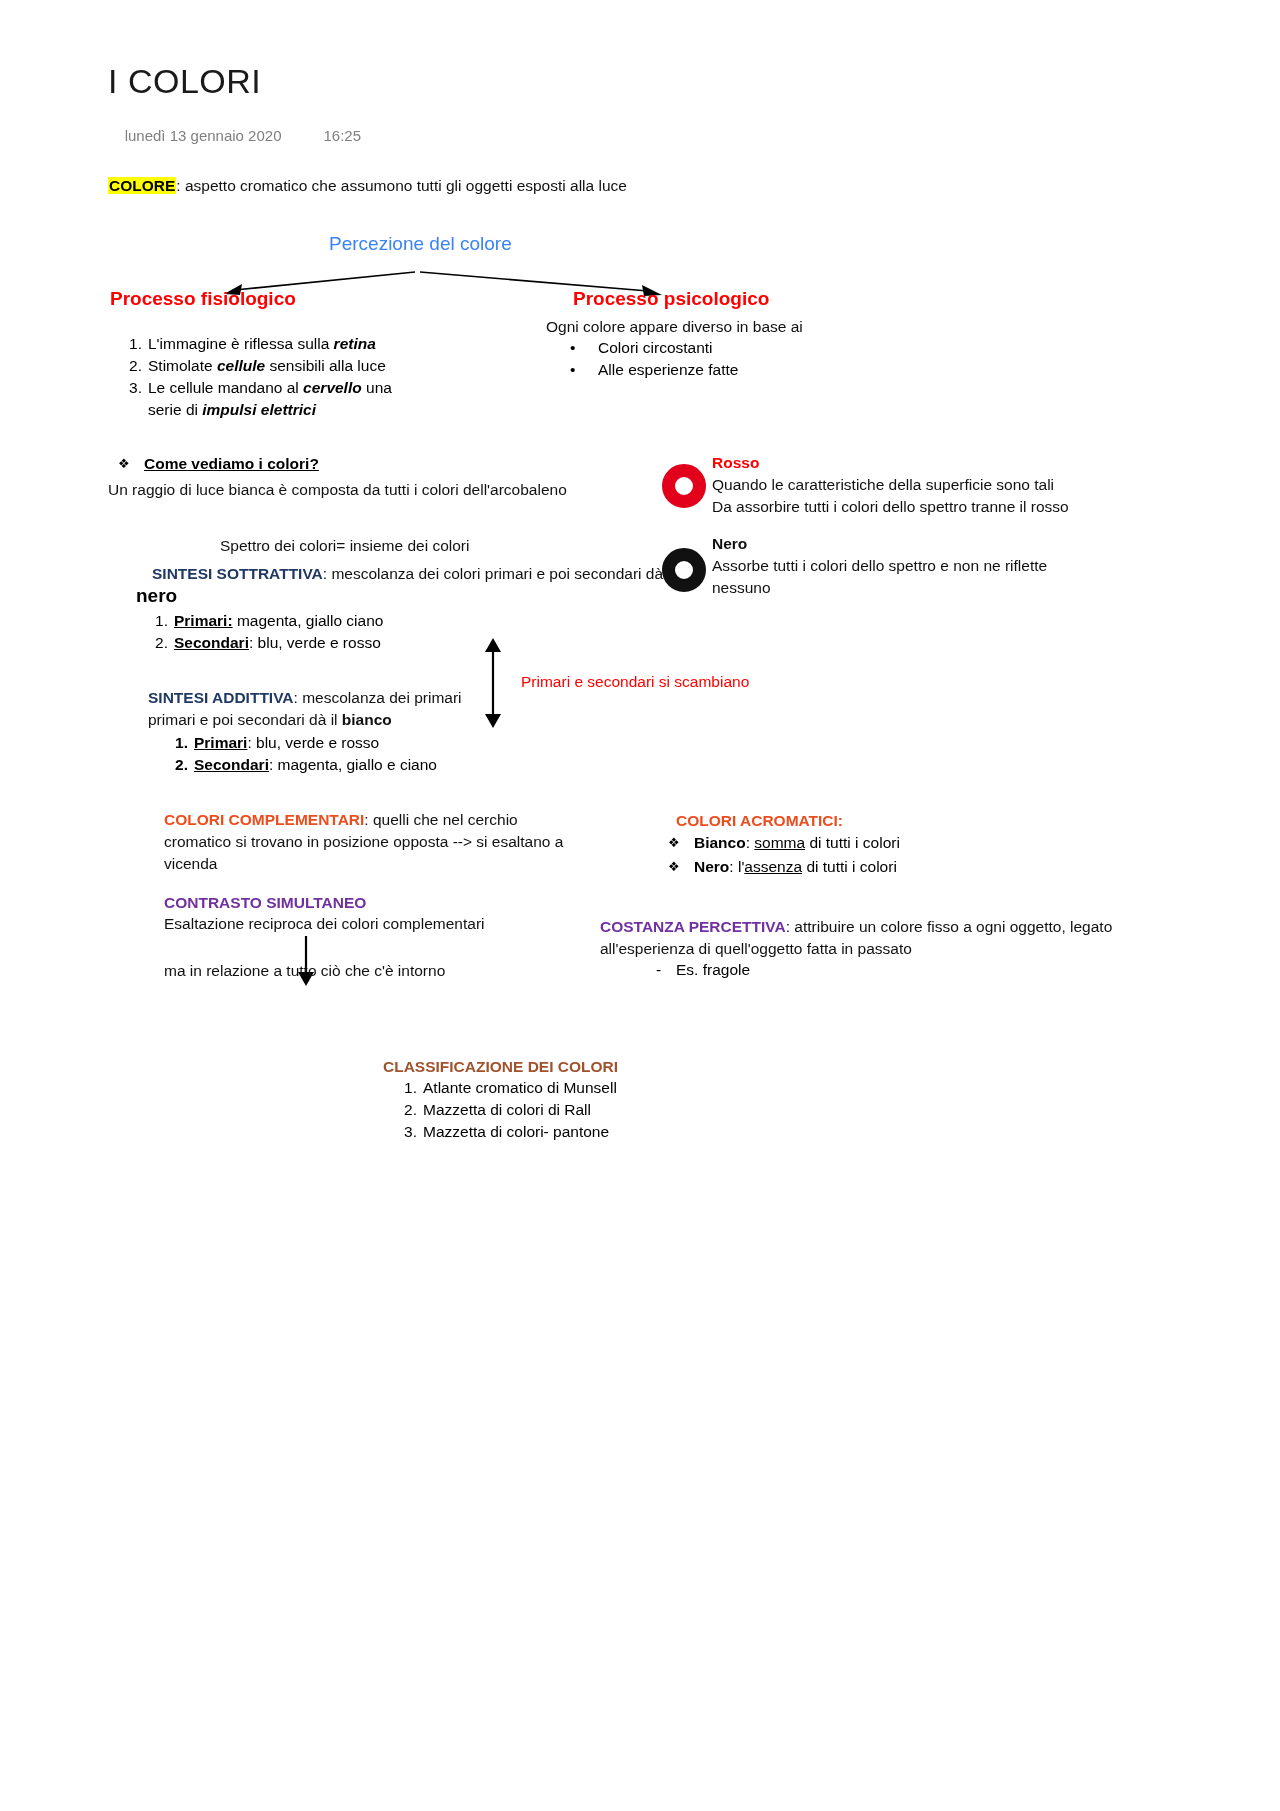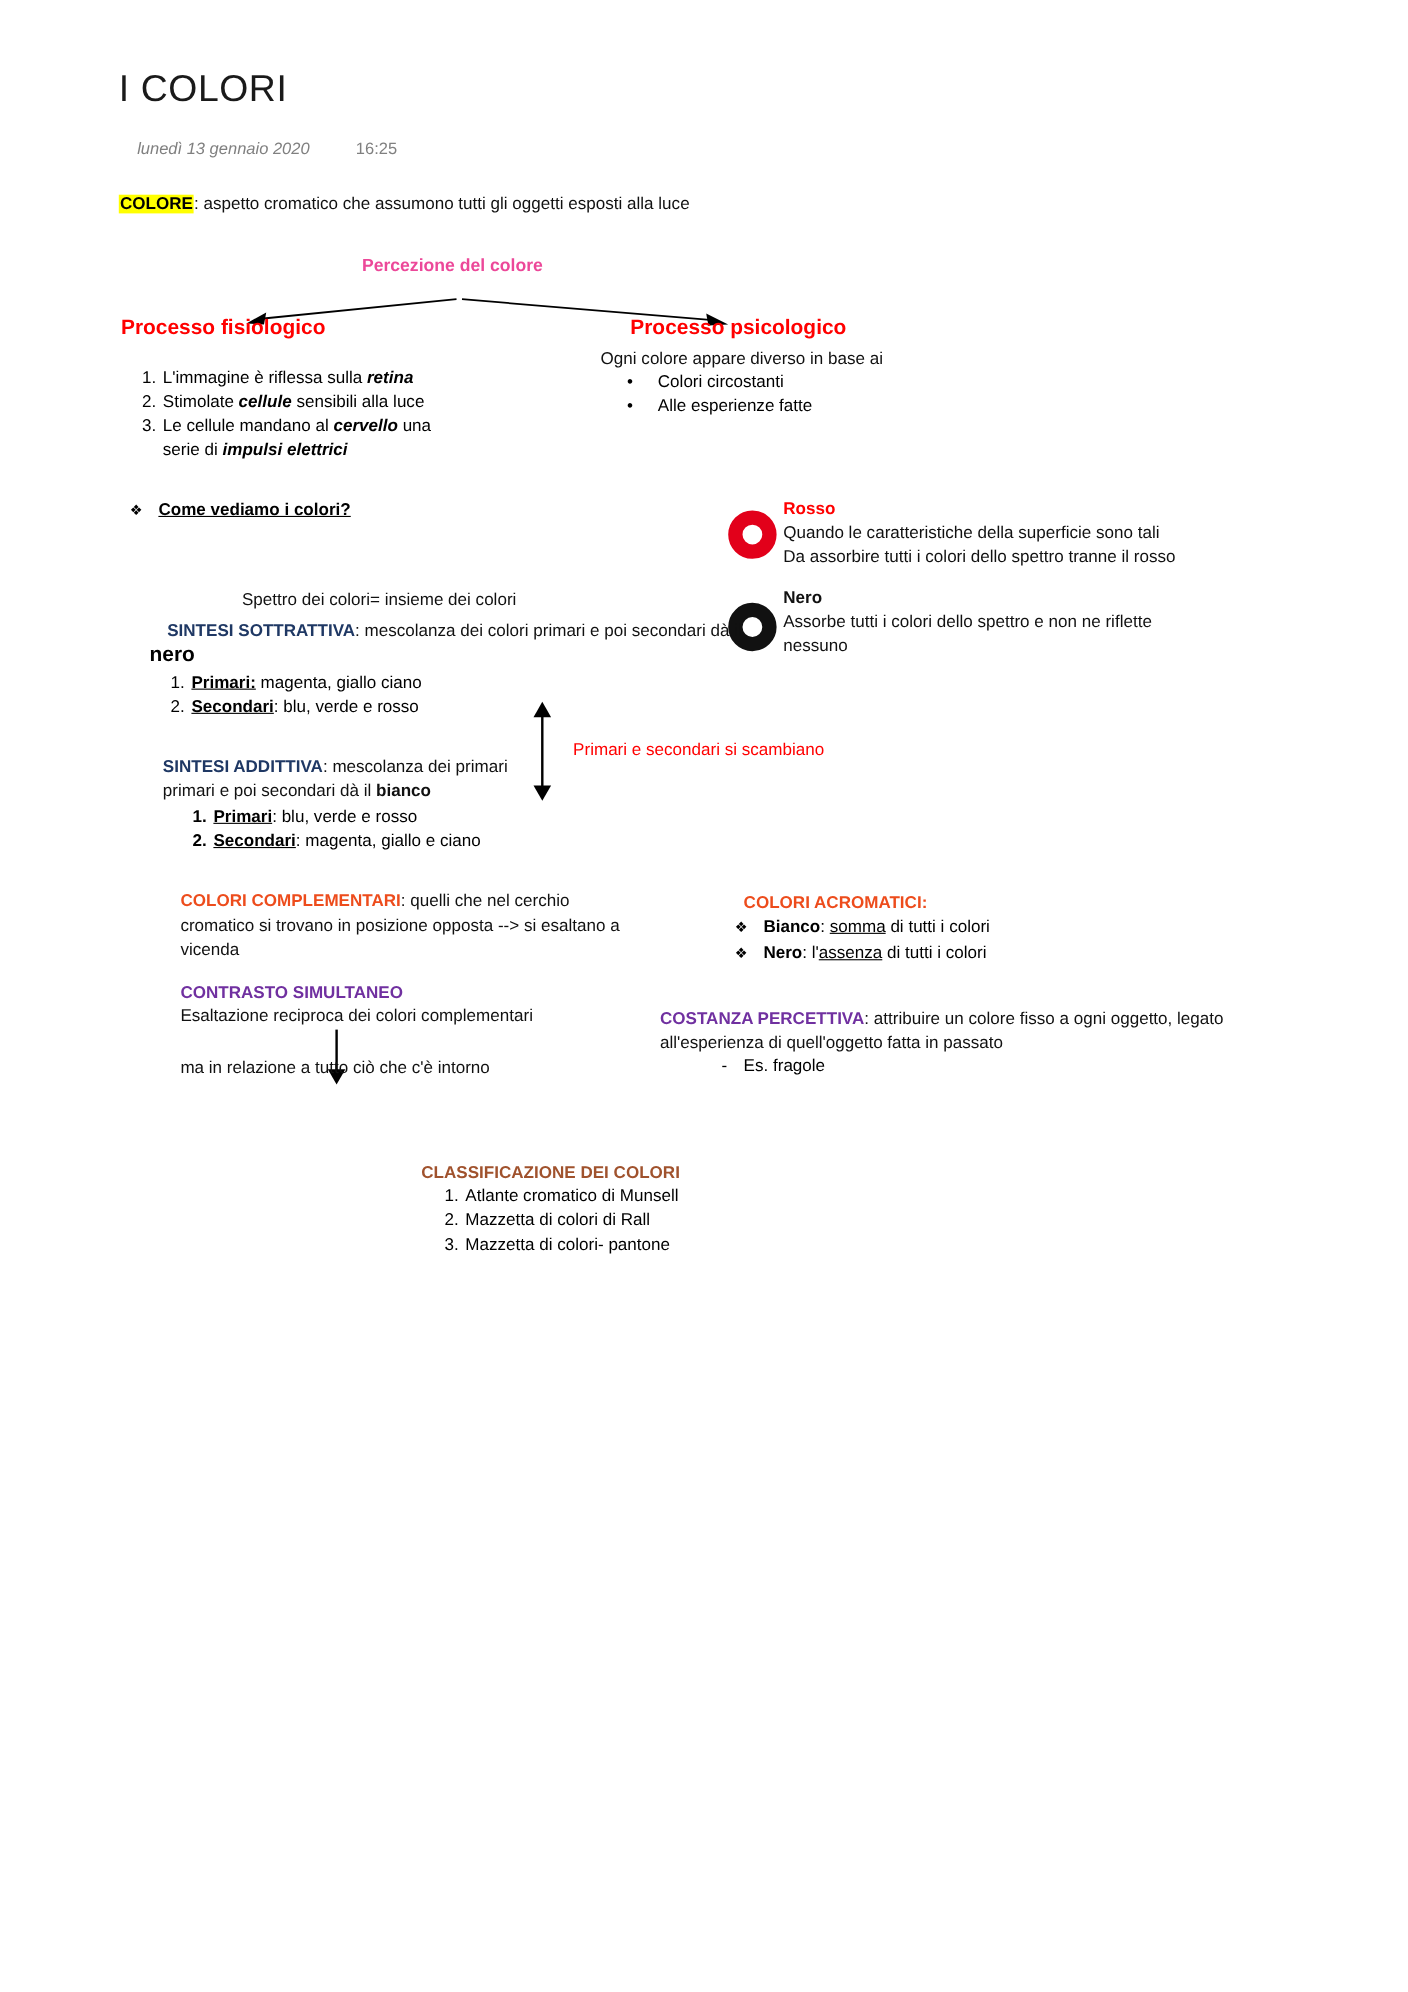--- a/index.html
+++ b/index.html
@@ -27,21 +27,21 @@
     font-weight: 400;
     letter-spacing: 0.5px;
     color: #1a1a1a;
   }
   #meta {
     left: 108px; top: 110px;
     font-size: 15px;
     color: #808080;
     white-space: pre;
   }
-  #meta .date { margin-right: 42px; font-style: italic; }
+  #meta .date { margin-right: 42px; }
 
   
   .blk { font-size: 15.5px; line-height: 22px; color: #111; }
   b.bi { font-weight: bold; font-style: italic; }
   .u { text-decoration: underline; }
   .bold { font-weight: bold; }
 
   .hl {
     background: #ffff00;
     font-weight: bold;
@@ -49,21 +49,21 @@
     padding: 0 1px;
   }
 
   .red { color: #ff0000; }
   .navy { color: #1f3864; }
   .orange { color: #ed4c1c; }
   .purple { color: #7030a0; }
   .brown { color: #a0522d; }
 
   .hdr-red { font-size: 19px; font-weight: bold; color: #ff0000; }
-  .hdr-green { font-size: 16px; font-weight: bold; color: #ec4899; }
+  .hdr-green { font-size: 19px; font-weight: normal; color: #3b82f6; }
 
   
   ol.num, ul.bul {
     margin: 0; padding: 0; list-style: none;
   }
   ol.num li, ul.bul li {
     position: relative;
     padding-left: 38px;
     font-size: 15.5px;
     line-height: 22px;
@@ -159,20 +159,21 @@
     <li><span class="mk">•</span><span>Colori circostanti</span></li>
     <li><span class="mk">•</span><span>Alle esperienze fatte</span></li>
   </ul>
 
   <ul class="abs dia" style="left:110px; top:452px; width:420px;">
     <li>
       <span class="mk">❖</span>
       <span class="bold u">Come vediamo i colori?</span>
     </li>
   </ul>
+  <div class="abs blk" style="left:108px; top:479px;">Un raggio di luce bianca è composta da tutti i colori dell'arcobaleno</div>
 
   <div class="abs blk" style="left:220px; top:535px;">Spettro dei colori= insieme dei colori</div>
 
   <div class="abs ring ring-red" style="left:662px; top:464px;"></div>
   <div class="abs blk" style="left:712px; top:452px; width:400px;">
     <div class="bold red">Rosso</div>
     <div>Quando le caratteristiche della superficie sono tali</div>
     <div>Da assorbire tutti i colori dello spettro tranne il rosso</div>
   </div>
 

